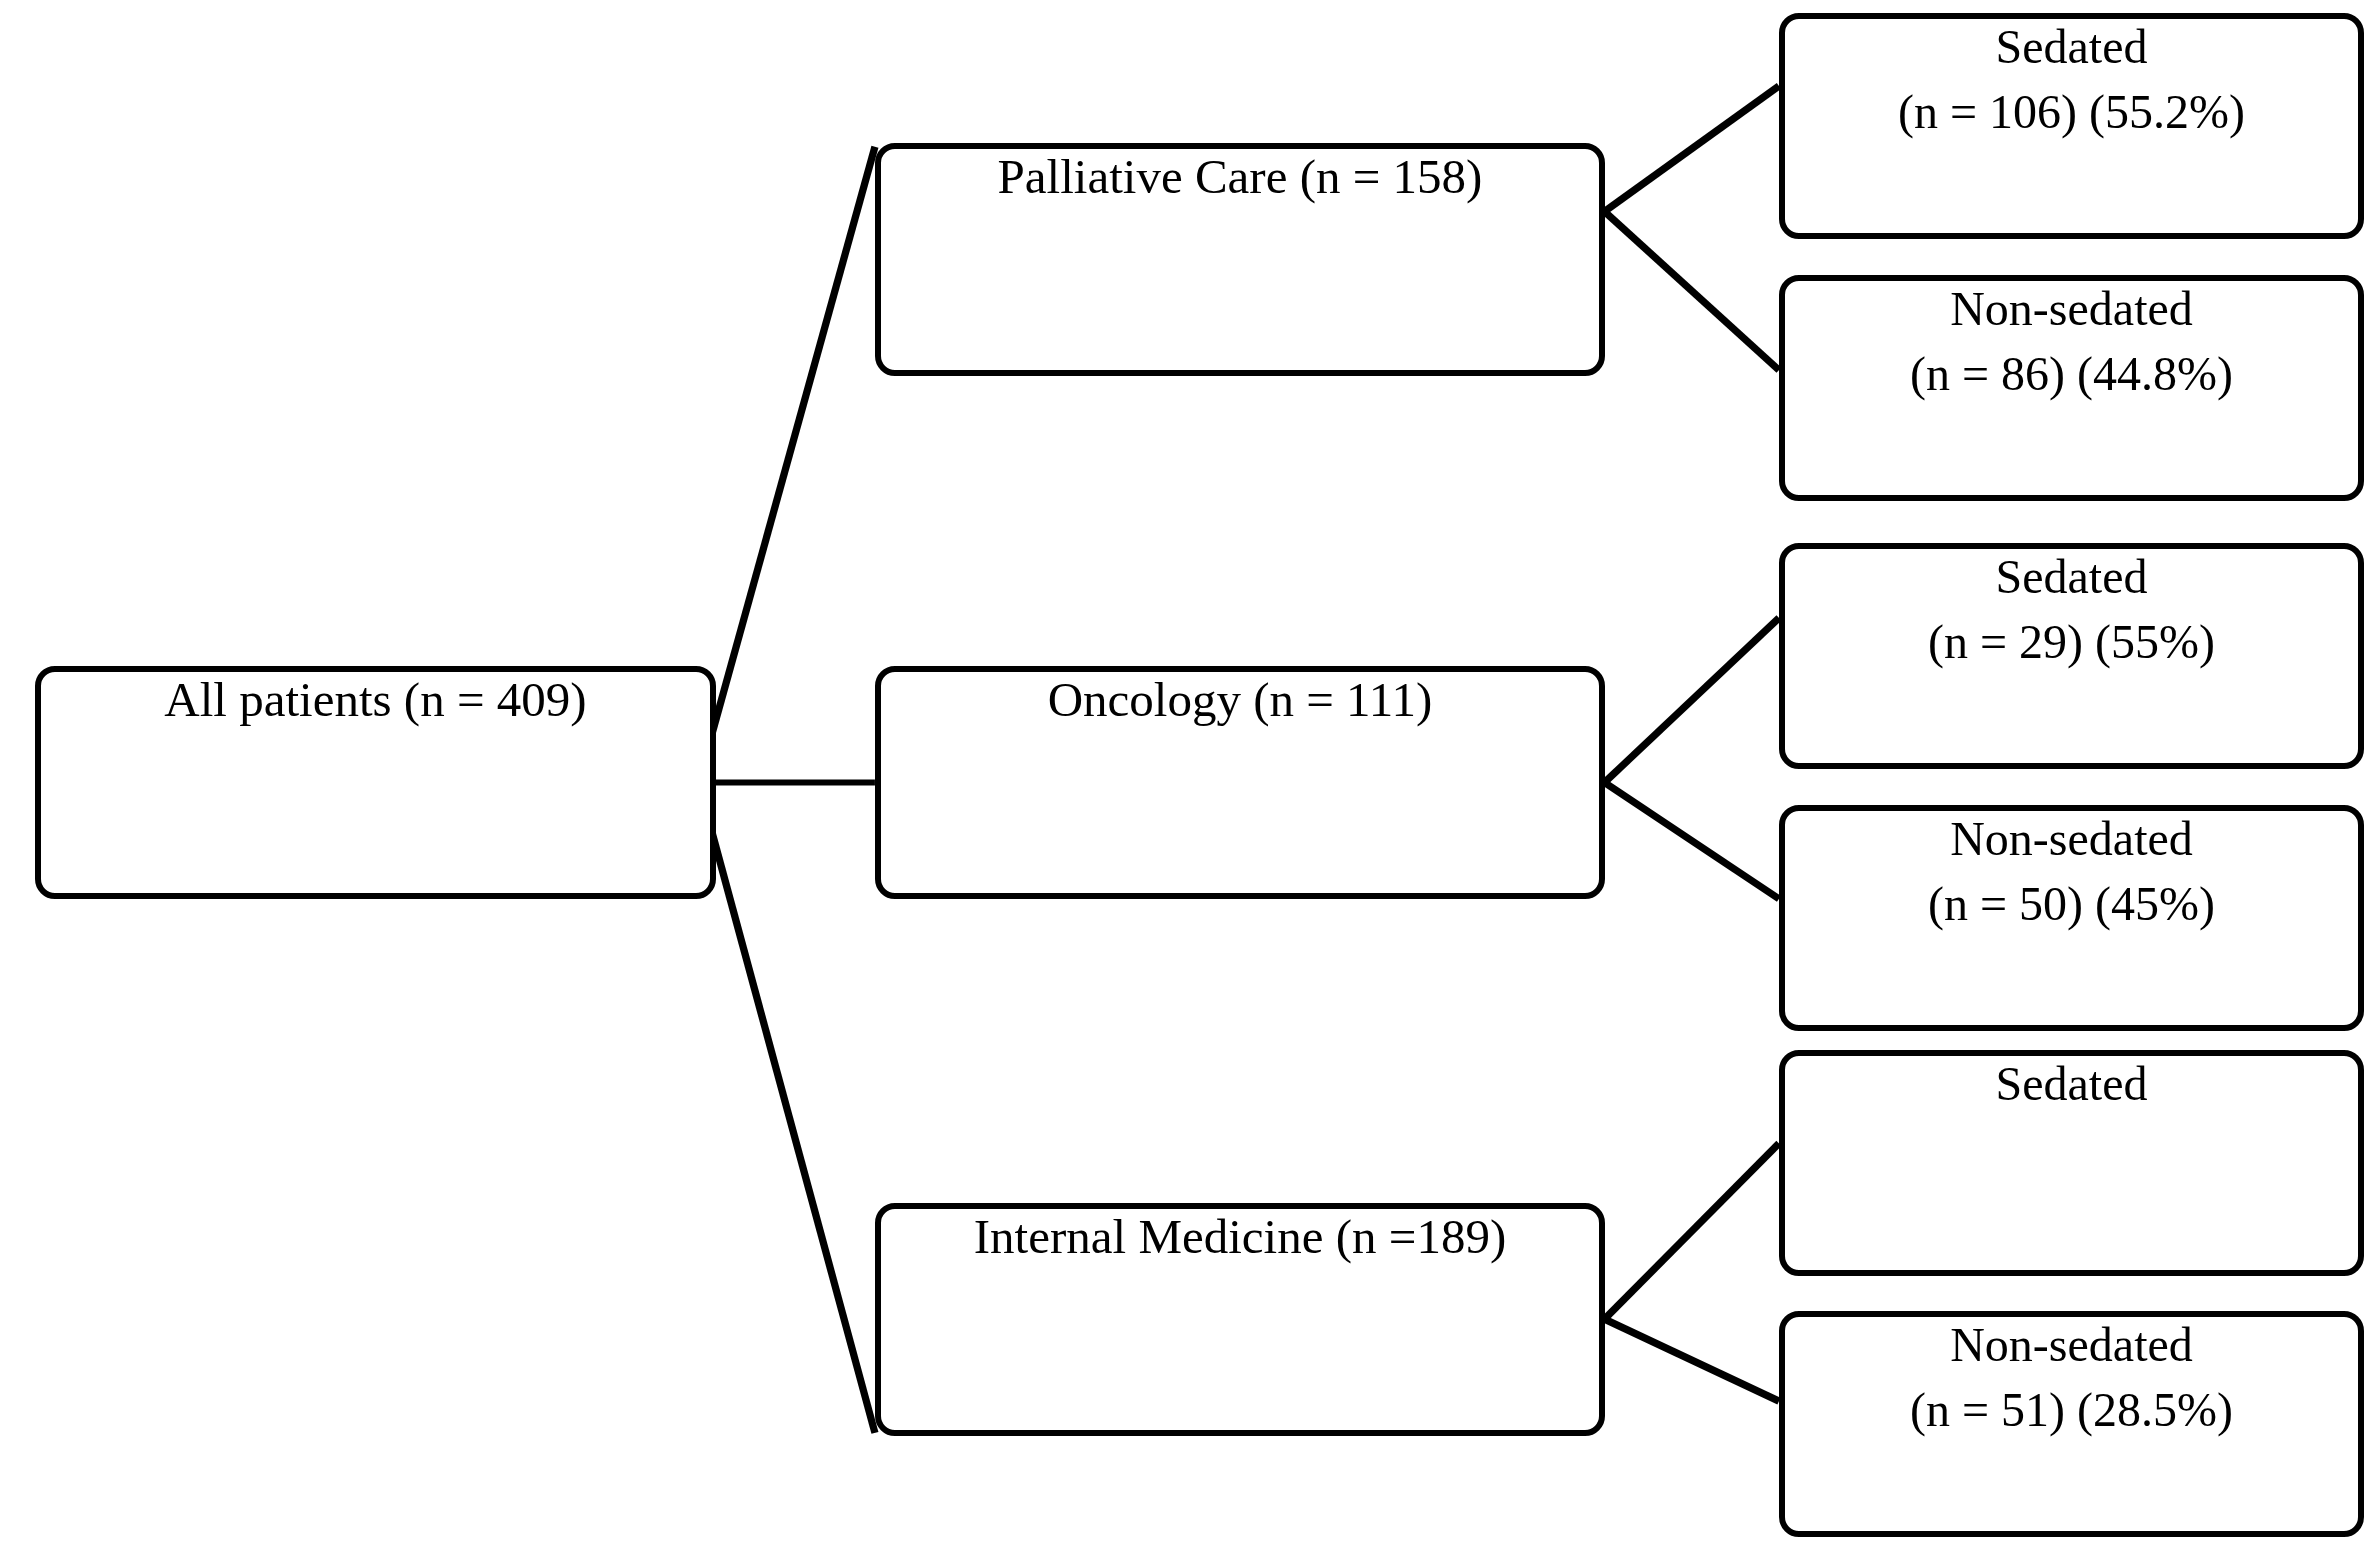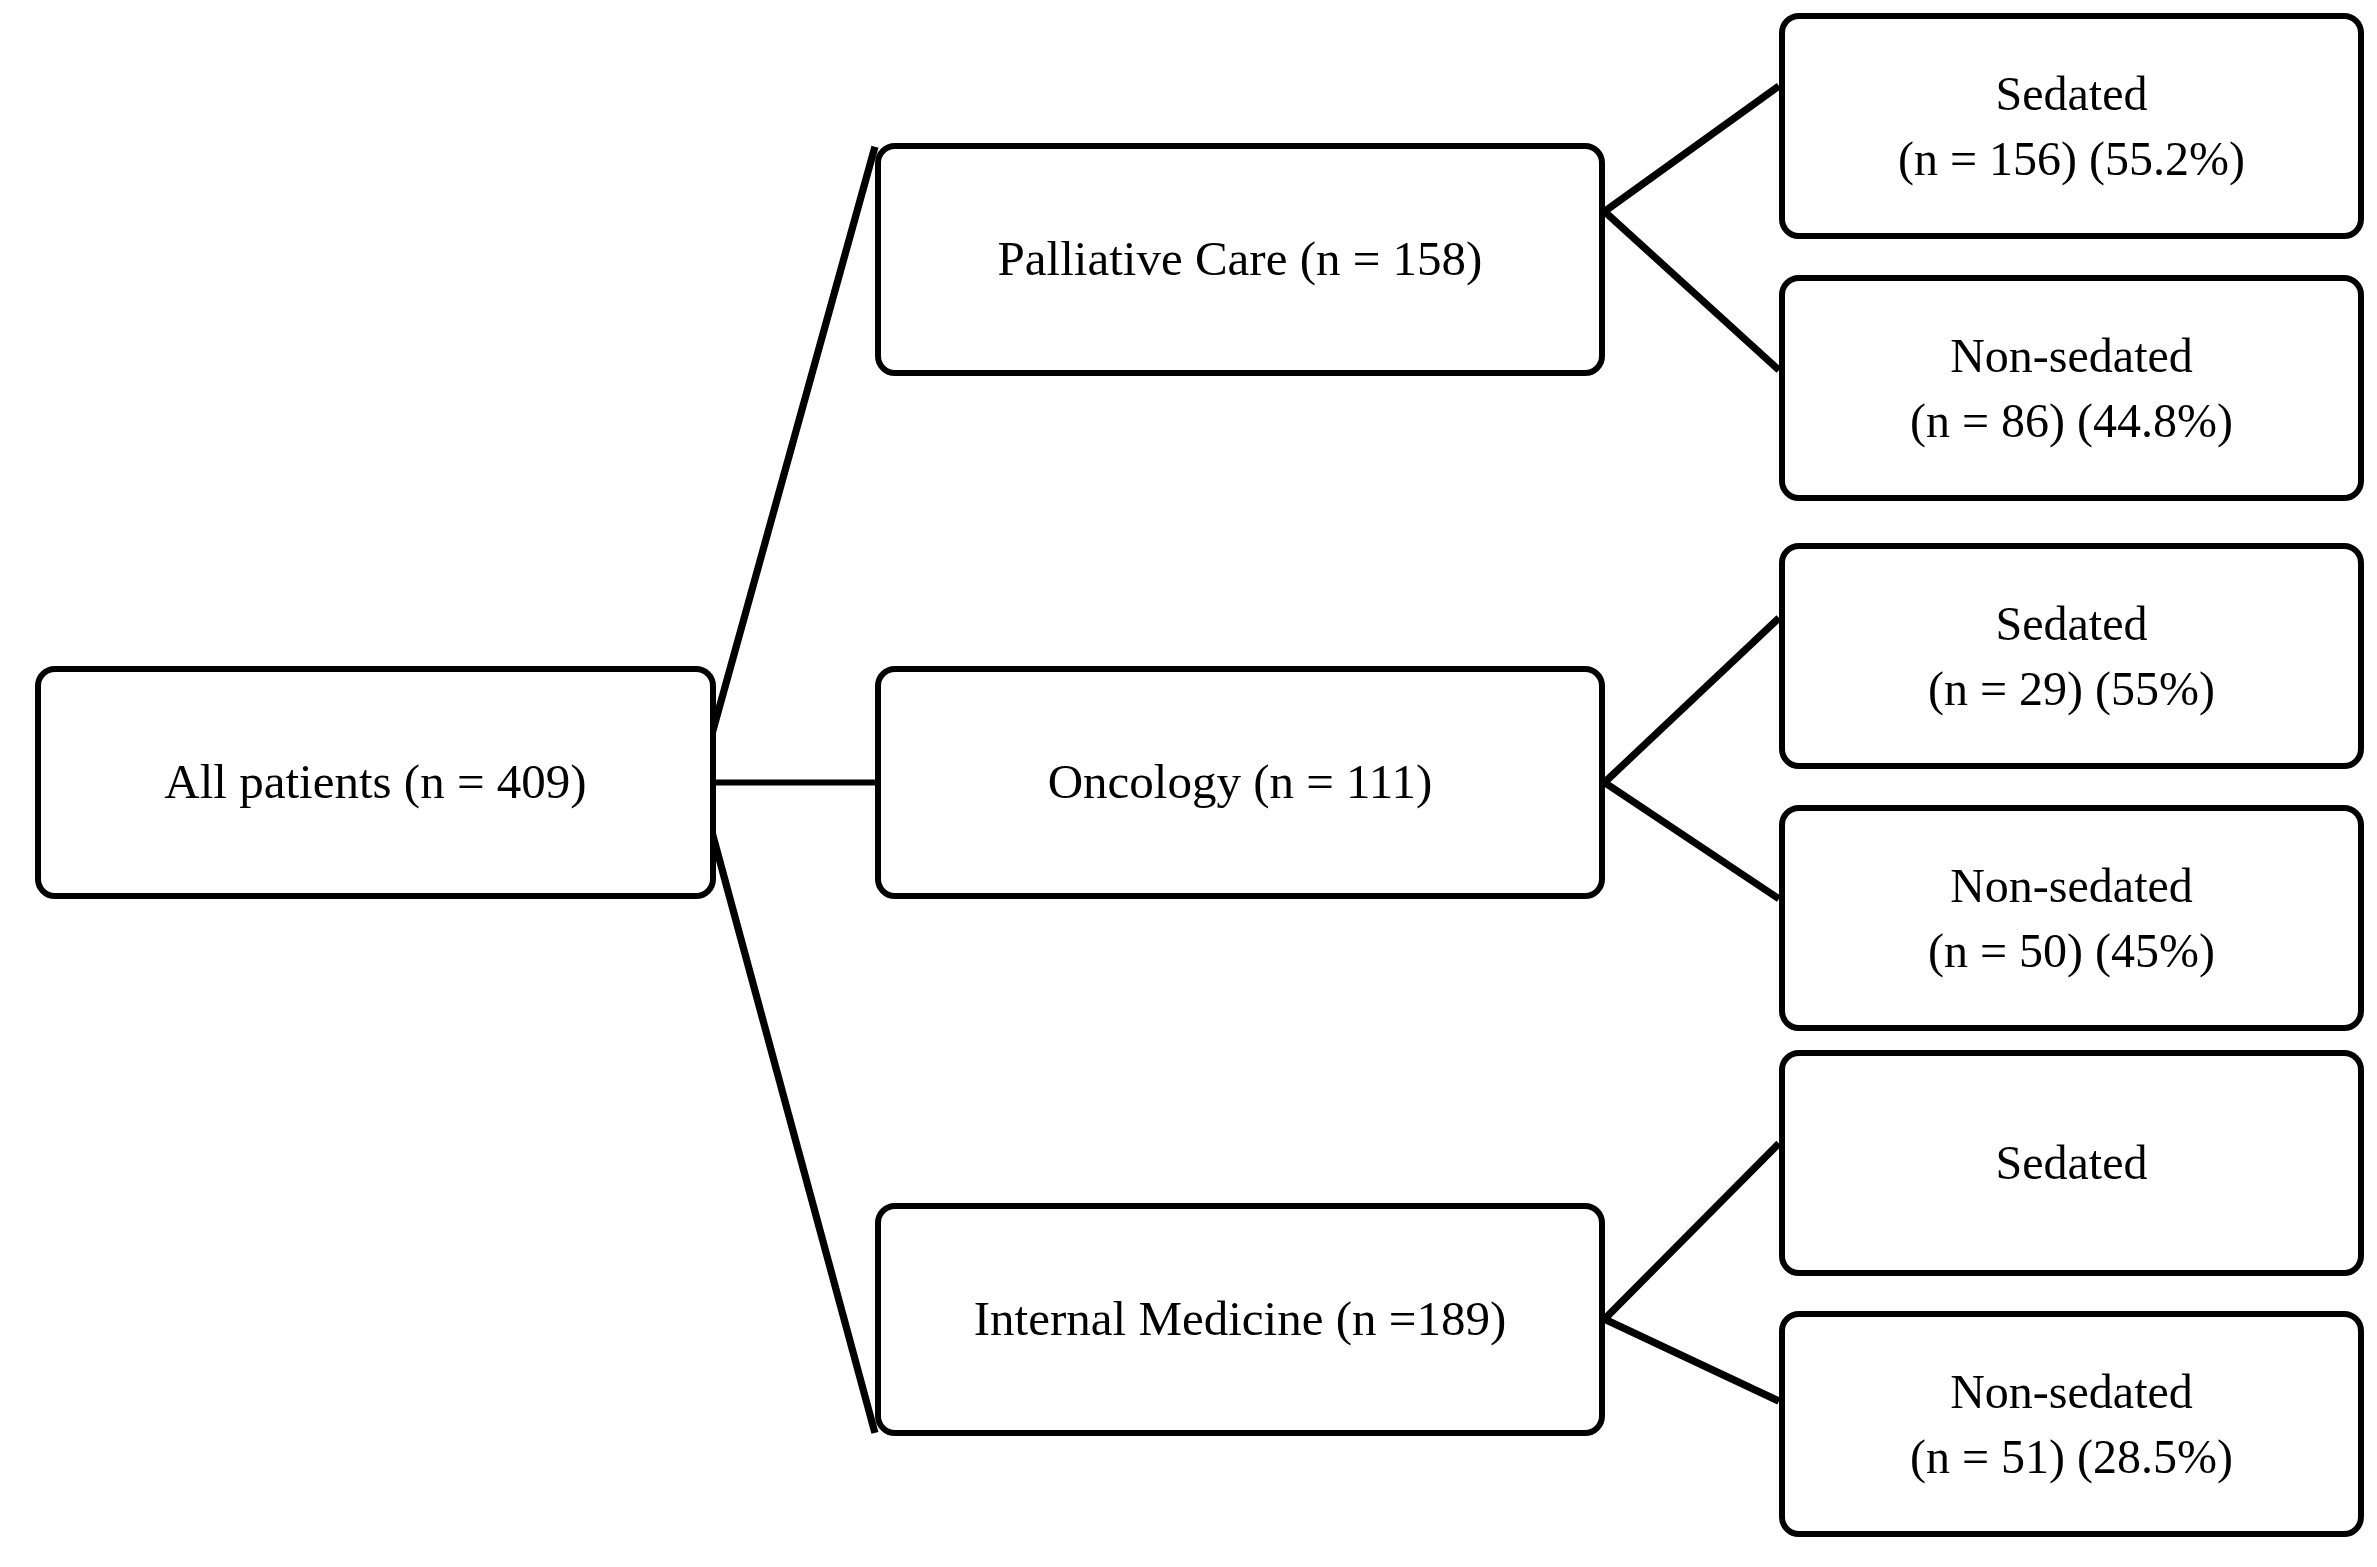--- a/index.html
+++ b/index.html
@@ -27,21 +27,21 @@
   }
   .node {
     position: absolute;
     box-sizing: border-box;
     background: #ffffff;
     border: 6px solid #000000;
     border-radius: 20px;
     display: flex;
     flex-direction: column;
     align-items: center;
-    justify-content: center;
+    justify-content: flex-start;
     text-align: center;
     color: #000000;
     line-height: 1.16;
     z-index: 2;
     font-family: Liberation Serif, serif;
   }
   .node .line {
     display: block;
     white-space: nowrap;
   }
@@ -111,21 +111,21 @@
   <div class="node middle" id="node-oncology">
     <span class="line">Oncology (n = 111)</span>
   </div>
 
   <div class="node middle" id="node-internal">
     <span class="line">Internal Medicine (n =189)</span>
   </div>
 
   <div class="node leaf" id="node-pc-sedated">
     <span class="line">Sedated</span>
-    <span class="line">(n = 156) (55.2%)</span>
+    <span class="line">(n = 106) (55.2%)</span>
   </div>
 
   <div class="node leaf" id="node-pc-nonsedated">
     <span class="line">Non-sedated</span>
     <span class="line">(n = 86) (44.8%)</span>
   </div>
 
   <div class="node leaf" id="node-on-sedated">
     <span class="line">Sedated</span>
     <span class="line">(n = 29) (55%)</span>

